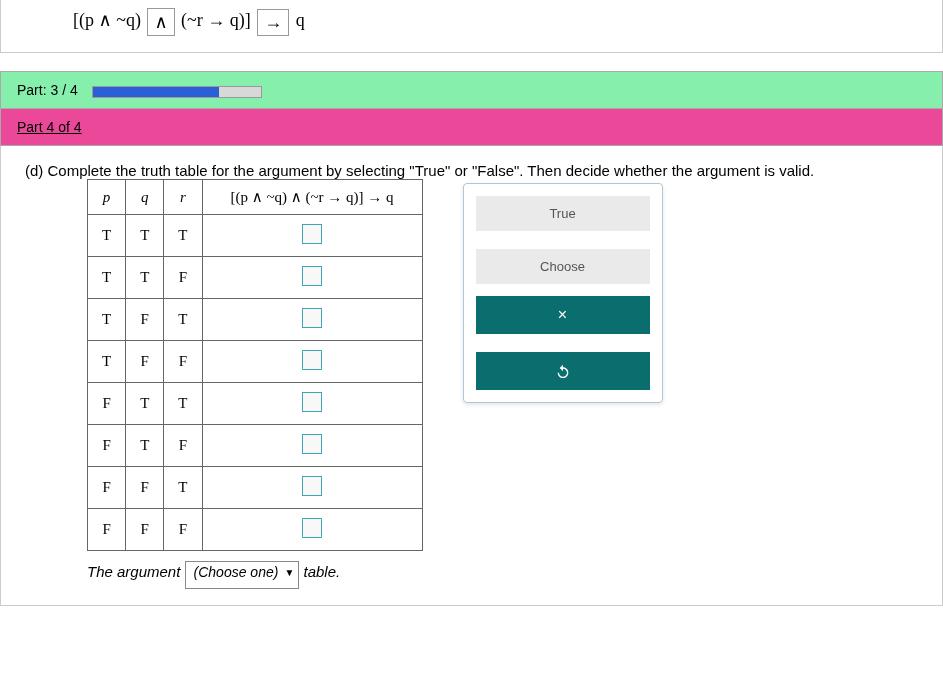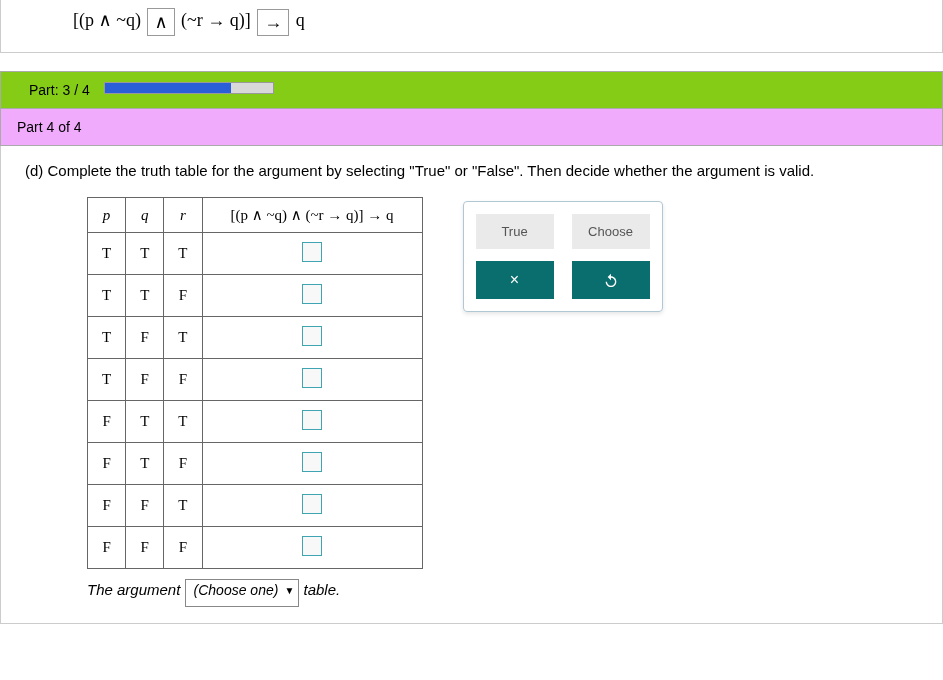--- a/index.html
+++ b/index.html
@@ -1,36 +1,36 @@
 <!DOCTYPE html>
 <html><head>
   <meta charset="utf-8">
   <style>
     * { box-sizing: border-box; margin: 0; padding: 0; }
     body { font-family: Arial, sans-serif; background: #fff; width: 943px; height: 680px; overflow: hidden; }
     .top-expr { border: 1px solid #ccc; border-top: none; padding: 8px 0 16px 72px; font-family: 'Times New Roman', serif; font-size: 18px; }
     .top-expr .box { display: inline-block; border: 1px solid #999; padding: 2px 6px; margin: 0 2px; vertical-align: middle; }
-    .part-bar { background: #84cc16; padding: 10px 28px; margin-top: 18px; border: 1px solid #aaa; display: flex; align-items: flex-start; gap: 14px; }
+    .part-bar { background: #86efac; padding: 10px 16px; margin-top: 18px; border: 1px solid #aaa; display: flex; align-items: flex-end; gap: 14px; }
     .part-bar-label { font-size: 14px; }
     .progress-track { width: 170px; height: 12px; background: #d8d8d8; border: 1px solid #999; }
     .progress-fill { height: 100%; background: #2a5fd8; }
-    .part-header { background: #f0abfc; padding: 10px 16px; border: 1px solid #aaa; border-top: none; font-size: 14px; }
+    .part-header { background: #ec4899; padding: 10px 16px; border: 1px solid #aaa; border-top: none; font-size: 14px; text-decoration: underline; }
     .content { padding: 16px 24px; border: 1px solid #ccc; border-top: none; }
-    .instruction { font-size: 15px; margin-bottom: 18px; }
+    .instruction { font-size: 15px; }
     .content-row { display: flex; gap: 40px; align-items: flex-start; }
     .truth-table-wrap { margin-left: 62px; }
     table.truth-table { border-collapse: collapse; }
     table.truth-table th, table.truth-table td { border: 1px solid #666; text-align: center; font-family: 'Times New Roman', serif; font-size: 15px; }
     table.truth-table th { padding: 8px 12px; font-weight: normal; font-style: italic; }
     table.truth-table th.formula { padding: 8px 14px; font-style: normal; white-space: nowrap; }
     table.truth-table td.pqr { padding: 12px 14px; font-style: normal; }
     table.truth-table td.answer { width: 220px; padding: 8px 0; }
     .answer-box { display: inline-block; width: 20px; height: 20px; border: 1px solid #3fa5b3; background: #f8f8f8; }
     .toolbox { border: 1px solid #b0c7d4; border-radius: 4px; padding: 12px; box-shadow: 0 2px 4px rgba(0,0,0,0.1); width: 200px; margin-top: 4px; }
-    .tool-row { display: flex; gap: 18px; }
+    .tool-row { display: flex; gap: 18px; flex-direction: column; }
     .tool-row + .tool-row { margin-top: 12px; }
     .tool-btn { flex: 1; text-align: center; padding: 10px 0; font-size: 13px; cursor: pointer; border: none; }
     .tool-btn.light { background: #eaeaea; color: #555; }
     .tool-btn.dark { background: #0a6e6e; color: #fff; font-size: 16px; }
     .tool-btn.dark svg { width: 16px; height: 16px; fill: #fff; vertical-align: middle; }
     .bottom-line { margin-top: 10px; margin-left: 62px; font-size: 15px; font-style: italic; }
     .dropdown { display: inline-flex; align-items: center; border: 1px solid #888; padding: 2px 4px 8px 8px; background: #fff; cursor: pointer; gap: 6px; font-size: 14px; }
     .dropdown .caret { font-size: 10px; }
     .cursor { position: relative; }
     .cursor::after { content: ''; position: absolute; width: 12px; height: 16px; left: 80px; top: 4px; pointer-events: none; }

